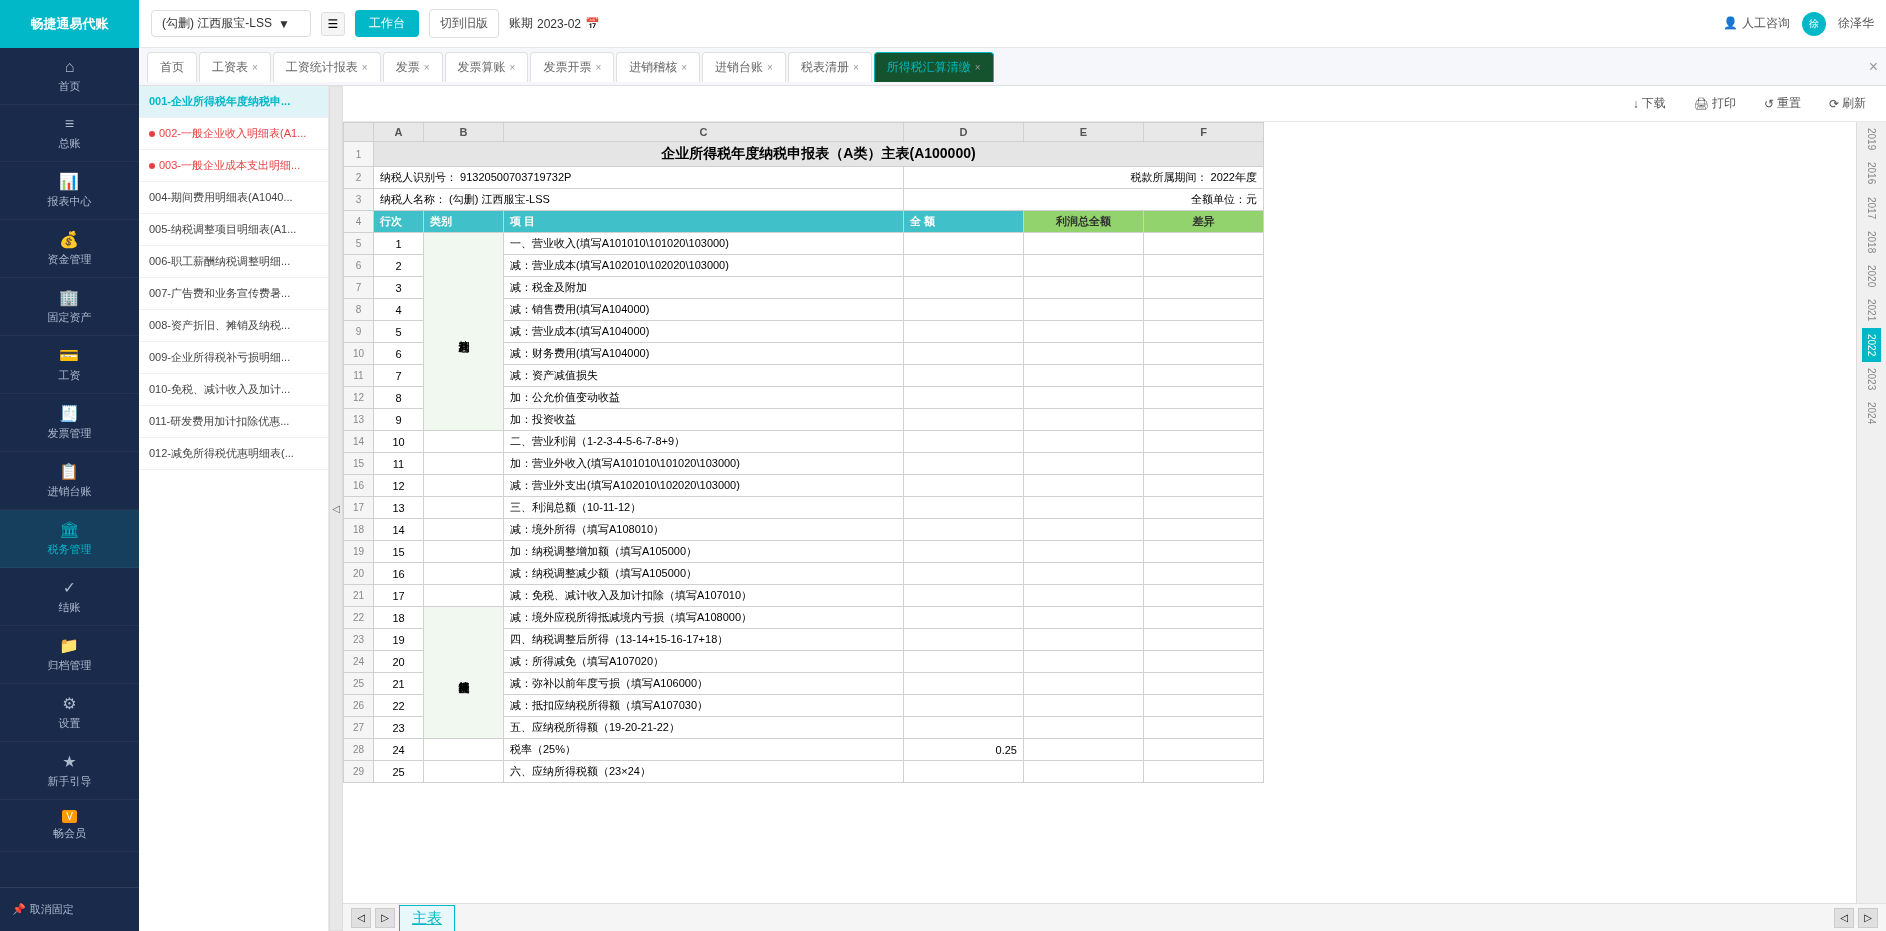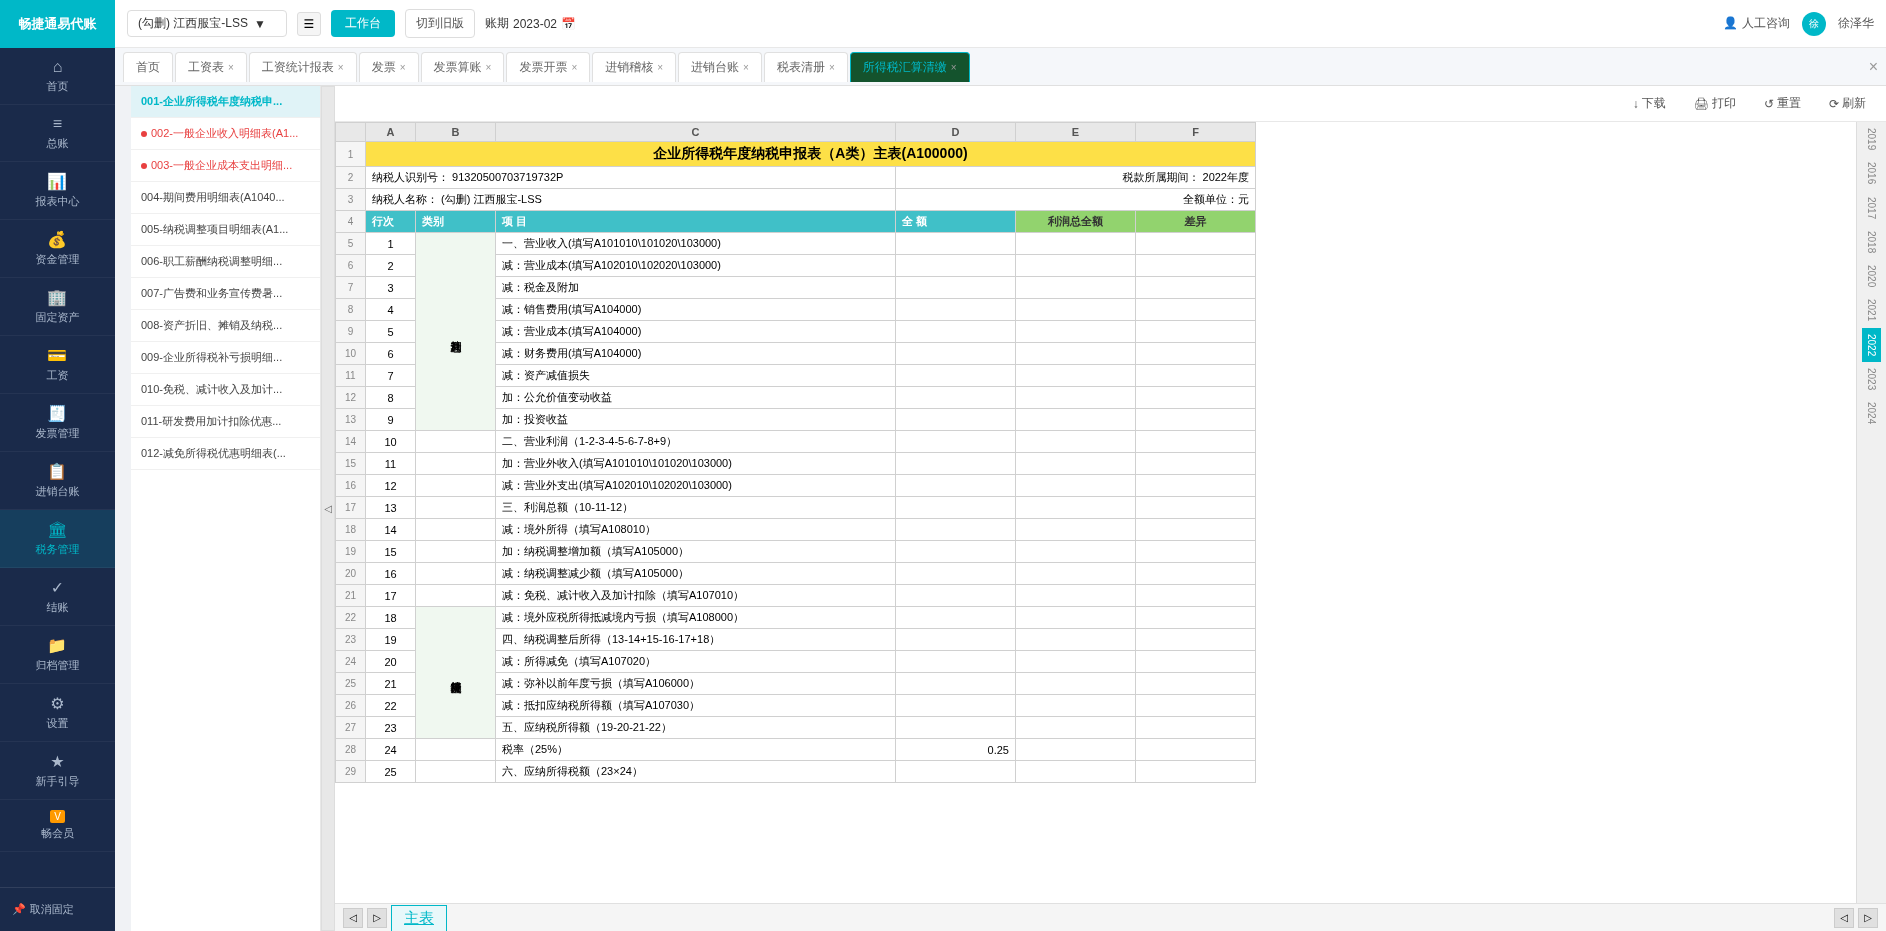--- a/index.html
+++ b/index.html
@@ -2,21 +2,21 @@
 <html><head>
   <meta charset="utf-8">
   <style>
     * { box-sizing: border-box; margin: 0; padding: 0; }
     body { font-family: 'Microsoft YaHei', Arial, sans-serif; font-size: 12px; background: #f0f2f5; overflow: hidden; }
     
     
     .app-container { display: flex; height: 931px; width: 1886px; overflow: hidden; }
     
     
-    .sidebar { width: 115px; background: #1a2a4a; display: flex; flex-direction: column; color: #cdd6e8; flex-shrink: 0; }
+    .sidebar { width: 139px; background: #1a2a4a; display: flex; flex-direction: column; color: #cdd6e8; flex-shrink: 0; }
     .sidebar-logo { height: 48px; background: #00b8c8; display: flex; align-items: center; justify-content: center; color: white; font-size: 13px; font-weight: bold; }
     .sidebar-menu { flex: 1; overflow-y: auto; }
     .sidebar-item { display: flex; flex-direction: column; align-items: center; padding: 10px 5px; cursor: pointer; font-size: 11px; color: #aab8cc; border-bottom: 1px solid rgba(255,255,255,0.05); }
     .sidebar-item.active { background: rgba(0,184,200,0.15); color: #00b8c8; }
     .sidebar-item .icon { font-size: 16px; margin-bottom: 3px; }
     .sidebar-bottom { padding: 8px; border-top: 1px solid rgba(255,255,255,0.1); }
     .sidebar-bottom-item { display: flex; align-items: center; gap: 4px; padding: 6px 4px; font-size: 11px; color: #aab8cc; cursor: pointer; }
     
     
     .main-content { flex: 1; display: flex; flex-direction: column; overflow: hidden; }
@@ -30,21 +30,21 @@
     .period-label { font-size: 12px; color: #333; display: flex; align-items: center; gap: 4px; }
     .header-right { margin-left: auto; display: flex; align-items: center; gap: 12px; font-size: 12px; color: #555; }
     
     
     .tab-bar { height: 38px; background: #f5f7fa; display: flex; align-items: center; padding: 0 8px; gap: 2px; border-bottom: 1px solid #e0e0e0; overflow-x: auto; }
     .tab { display: flex; align-items: center; gap: 4px; padding: 6px 12px; border-radius: 4px 4px 0 0; cursor: pointer; font-size: 12px; color: #666; background: white; border: 1px solid #e0e0e0; border-bottom: none; }
     .tab.active { background: #14532d; color: #00b8c8; border-color: #00b8c8; }
     .tab-close { color: #999; font-size: 10px; }
     
     
-    .content-area { flex: 1; display: flex; overflow: hidden; padding-left: 16px; }
+    .content-area { flex: 1; display: flex; overflow: hidden; }
     
     
     .left-panel { width: 190px; background: white; border-right: 1px solid #e8e8e8; overflow-y: auto; flex-shrink: 0; }
     .left-panel-item { padding: 8px 10px; font-size: 11px; cursor: pointer; border-bottom: 1px solid #f0f0f0; color: #444; }
     .left-panel-item.active { background: #e0f3f7; color: #00b8c8; font-weight: bold; }
     .left-panel-item.error { color: #e84040; }
     .left-panel-item .status-dot { display: inline-block; width: 6px; height: 6px; border-radius: 50%; margin-right: 4px; }
     .status-dot.red { background: #e84040; }
     
     
@@ -59,21 +59,21 @@
     
     
     .table-container { flex: 1; display: flex; overflow: hidden; }
     .spreadsheet-area { flex: 1; overflow: auto; background: white; }
     
     
     .spreadsheet { border-collapse: collapse; font-size: 11px; }
     .spreadsheet th, .spreadsheet td { border: 1px solid #d0d0d0; padding: 3px 6px; white-space: nowrap; }
     .spreadsheet .row-num { background: #f5f5f5; color: #888; text-align: center; width: 30px; font-size: 10px; }
     .spreadsheet .col-header { background: #e8e8e8; text-align: center; font-weight: bold; color: #555; }
-    .spreadsheet .title-cell { text-align: center; font-size: 14px; font-weight: bold; background: #fde047; }
+    .spreadsheet .title-cell { text-align: center; font-size: 14px; font-weight: bold; background: #e5e5e5; }
     .spreadsheet .header-green { background: #92d36e; color: #333; text-align: center; font-weight: bold; }
     .spreadsheet .header-teal { background: #40c0c8; color: white; text-align: left; font-weight: bold; }
     
     
     .year-sidebar { width: 30px; background: #f0f0f0; display: flex; flex-direction: column; align-items: center; border-left: 1px solid #ddd; overflow-y: auto; }
     .year-item { writing-mode: vertical-rl; text-orientation: mixed; font-size: 10px; padding: 6px 4px; cursor: pointer; color: #888; }
     .year-item.active { background: #00b8c8; color: white; }
     
     
     .bottom-tab-bar { height: 28px; background: #f5f5f5; border-top: 1px solid #e0e0e0; display: flex; align-items: center; padding: 0 8px; justify-content: space-between; }

